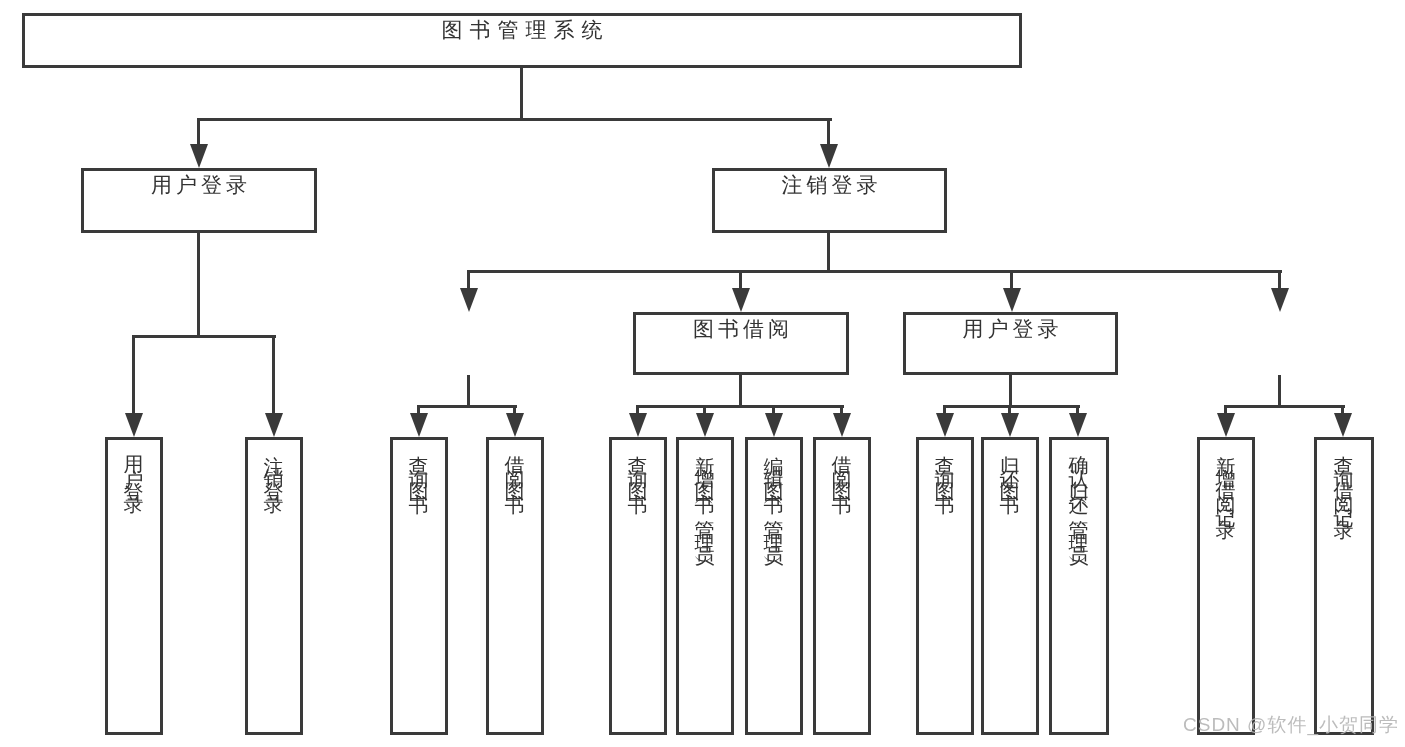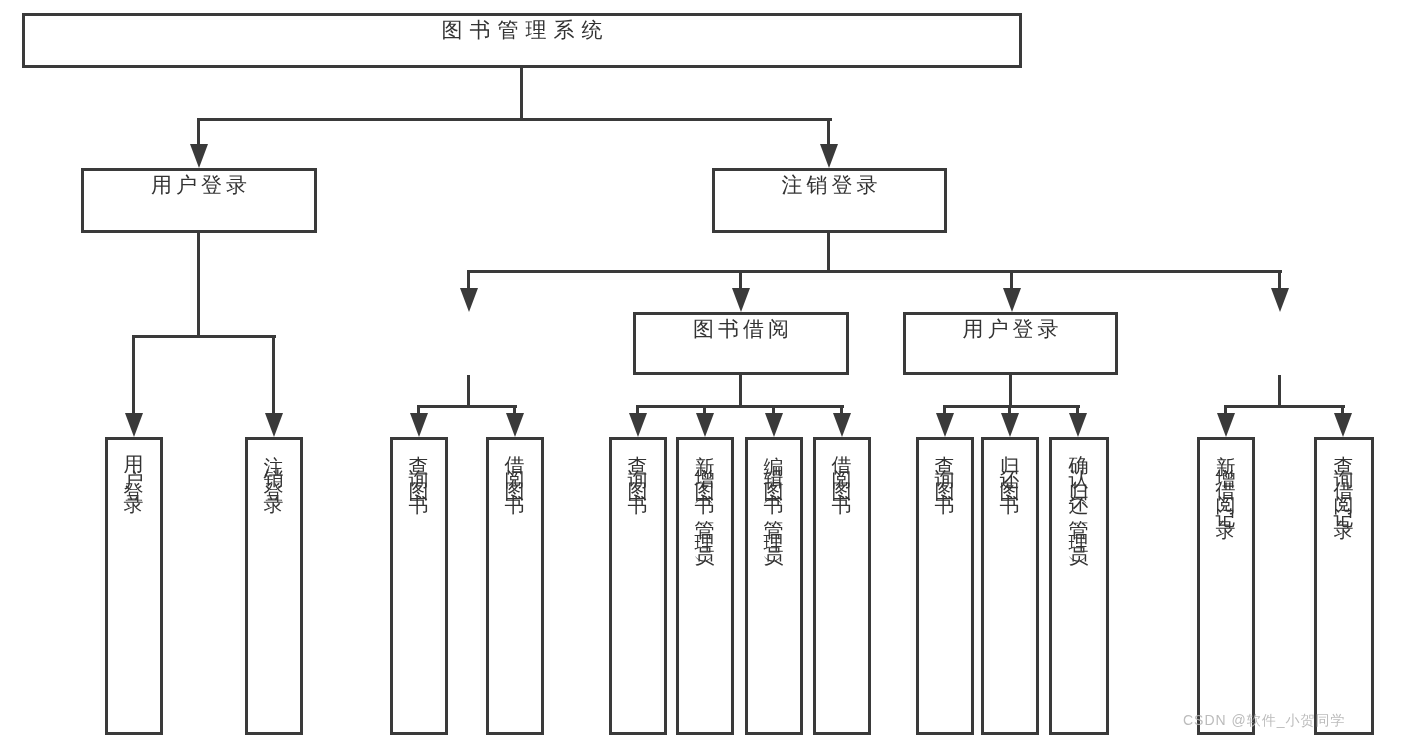--- a/index.html
+++ b/index.html
@@ -50,21 +50,21 @@
     position: absolute;
     width: 0; height: 0;
     border-left: 9px solid transparent;
     border-right: 9px solid transparent;
     border-top: 24px solid var(--line);
   }
   .watermark {
     position: absolute;
     left: 1183px;
     top: 712px;
-    font-size: 14px;
+    font-size: 19px;
     letter-spacing: 1px;
     color: var(--wm);
     white-space: nowrap;
     z-index: 5;
     opacity: 0.9;
   }
 </style>
 </head>
 <body>
 

